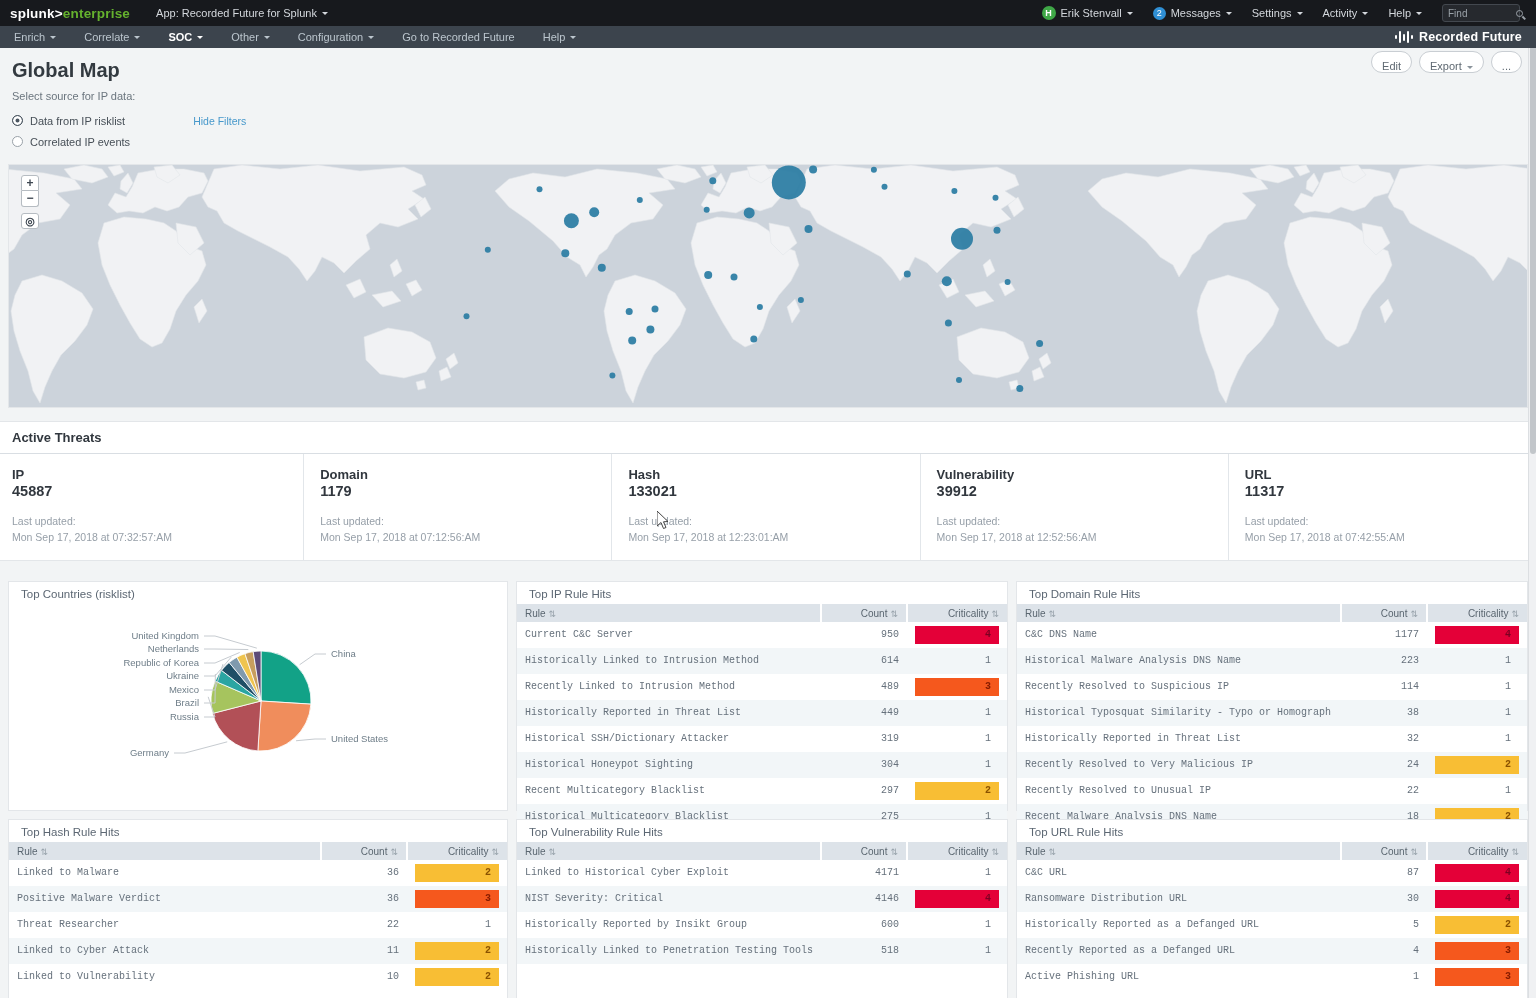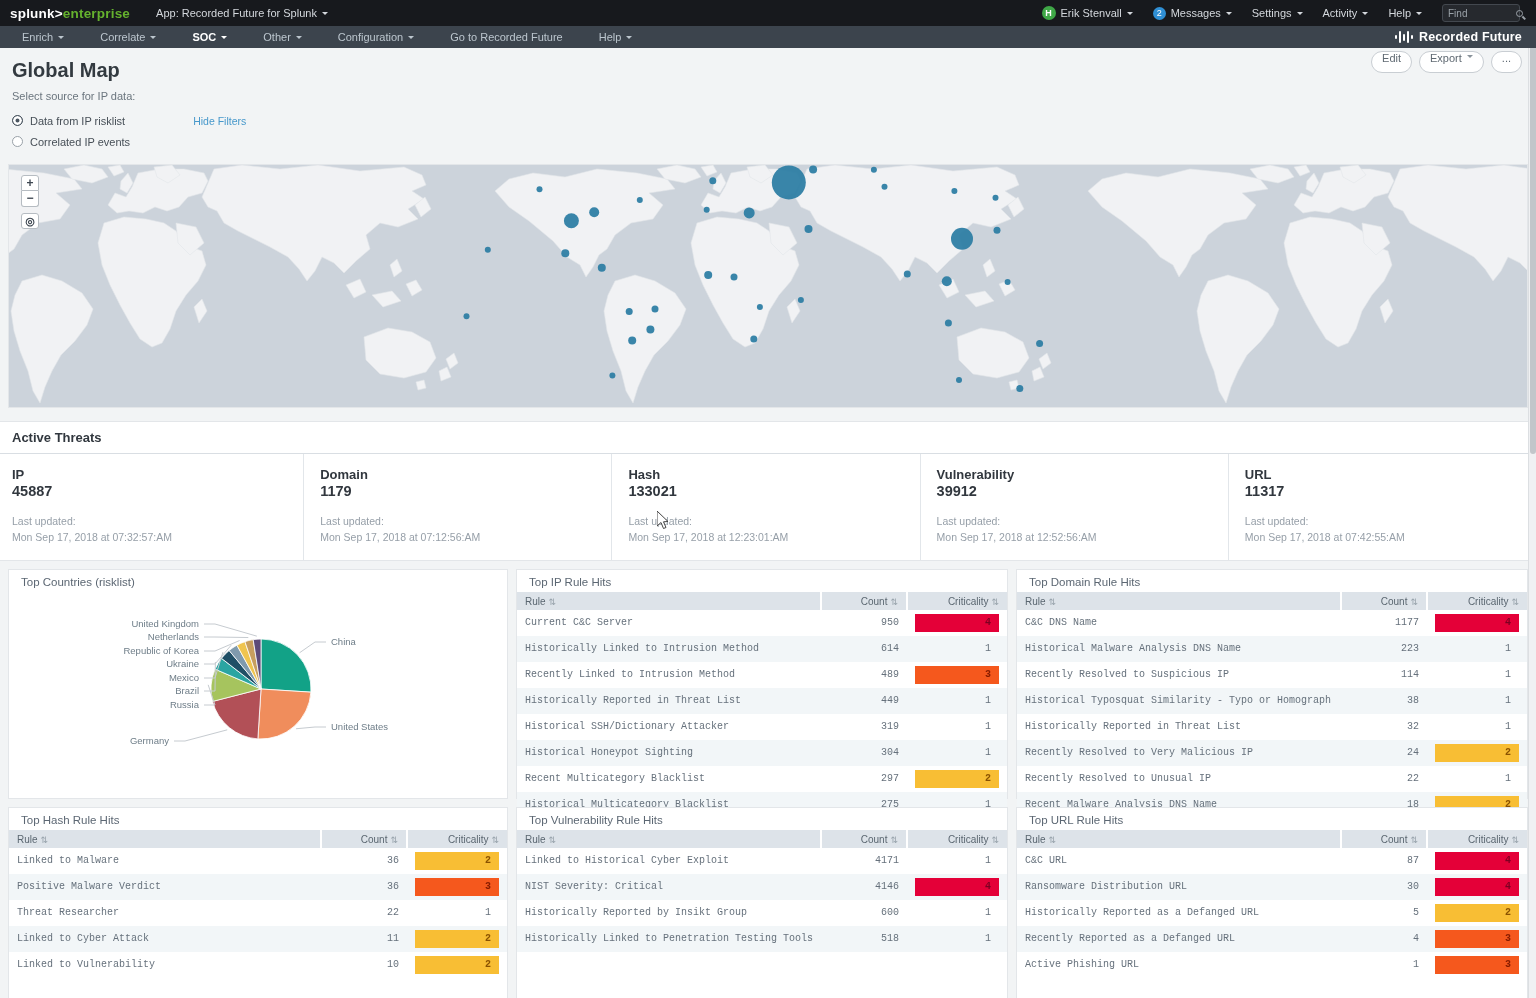--- a/index.html
+++ b/index.html
@@ -27,21 +27,21 @@
     width:54px; font-size:10px; font-family:"Liberation Sans",sans-serif;}
   .findbox input::placeholder { color:#9aa1a8; }
   .mag { width:7px; height:7px; border:1.5px solid #9aa1a8; border-radius:50%; position:relative; flex:0 0 auto;}
   .mag::after { content:""; position:absolute; width:4px; height:1.5px; background:#9aa1a8;
     transform:rotate(45deg); left:5px; top:6px;}
 
   
   .navbar { height:22px; background:#3c444d; display:flex; align-items:center;
     font-size:11px; color:#bcc6ce; position:relative; z-index:4;}
   .nav-items { display:flex; align-items:center; height:100%;}
-  .nav-item { padding:0 14px; display:flex; align-items:center; gap:5px; height:100%; cursor:default;margin-left:8px;}
+  .nav-item { padding:0 14px; display:flex; align-items:center; gap:5px; height:100%; cursor:default;}
   .nav-item.active { color:#ffffff; font-weight:bold; }
   .rf-brand { margin-left:auto; display:flex; align-items:center; gap:6px; color:#fff;
     font-size:12.5px; padding-right:14px; font-weight:bold; letter-spacing:.2px;}
   .rf-icon { display:flex; align-items:center; gap:2px; }
   .rf-icon i { display:block; background:#fff; width:2px; border-radius:1px;}
   .rf-icon i:nth-child(1){height:4px;} .rf-icon i:nth-child(2){height:12px;}
   .rf-icon i:nth-child(3){height:7px;}  .rf-icon i:nth-child(4){height:12px;}
   .rf-icon i:nth-child(5){height:4px;}
 
   
@@ -49,21 +49,21 @@
   h1 { font-size:20px; color:#333a40; font-weight:bold; }
   .src-label { font-size:11px; color:#6b757e; margin-top:8px;}
   .radio-rows { margin-top:8px; }
   .radio-row { display:flex; align-items:center; height:21px; font-size:11px; color:#474f57;}
   .radio { width:11px; height:11px; border:1px solid #99a1a8; border-radius:50%; background:#fff;
     margin-right:7px; flex:0 0 auto;}
   .radio.sel { background:#4a5560; border-color:#4a5560; box-shadow:inset 0 0 0 2.5px #fff;}
   .hide-filters { color:#4798cb; font-size:10.5px; margin-left:68px; cursor:pointer;}
   .head-actions { position:absolute; top:3px; right:14px; display:flex; gap:7px;}
   .btn { height:22px; padding:0 10px; font-size:11px; color:#5f6972; background:#fff;
-    border:1px solid #c9ced3; border-radius:11px; display:flex; align-items:flex-start; gap:5px; cursor:pointer;
+    border:1px solid #c9ced3; border-radius:11px; display:flex; align-items:flex-end; gap:5px; cursor:pointer;
     font-family:"Liberation Sans",sans-serif;}
   .btn .caret { border-top-color:#8a939b; }
 
   
   .panel { background:#fff; border:1px solid #e3e6e9; }
   .panel h3 { font-size:11.5px; font-weight:normal; color:#5c6773; padding:6px 12px 4px; }
 
   .map-panel { margin:0 8px; }
   .map-box { height:242px; position:relative; background:#ccd3db; overflow:hidden;}
   .map-box svg.world { position:absolute; inset:0; }
@@ -81,21 +81,21 @@
   .threat-stats { display:flex; }
   .stat { flex:1; padding:13px 16px 14px; border-left:1px solid #e2e6ea; min-height:91px;}
   .stat:first-child { border-left:none; padding-left:12px;}
   .stat .tlabel { font-size:13px; font-weight:bold; color:#31373e;}
   .stat .tvalue { font-size:14.5px; font-weight:bold; color:#31373e; margin-top:1px;}
   .stat .upd { margin-top:15px; font-size:10.5px; color:#969fa8; line-height:1.5;}
 
   
   .grid { display:grid; grid-template-columns:500px 492px 512px; column-gap:8px;
     margin:8px 8px 0; }
-  .grid.r1 .panel { height:230px; }
+  .grid.r1 .panel { height:230px;margin-top:12px; }
   .grid.r2 { margin-top:8px; }
   .grid.r2 .panel { height:209px; }
 
   
   table.rh { width:100%; border-collapse:collapse; font-family:"Liberation Mono","DejaVu Sans Mono",monospace;
     font-size:10px; table-layout:fixed;}
   table.rh th { background:#dde3e9; color:#5a6670; font-weight:normal; text-align:left;
     padding:4px 8px 3px; font-family:"Liberation Sans",sans-serif; border-right:2px solid #fff; font-size:10px;}
   table.rh th.num { text-align:right; }
   table.rh th:last-child { border-right:none; }

